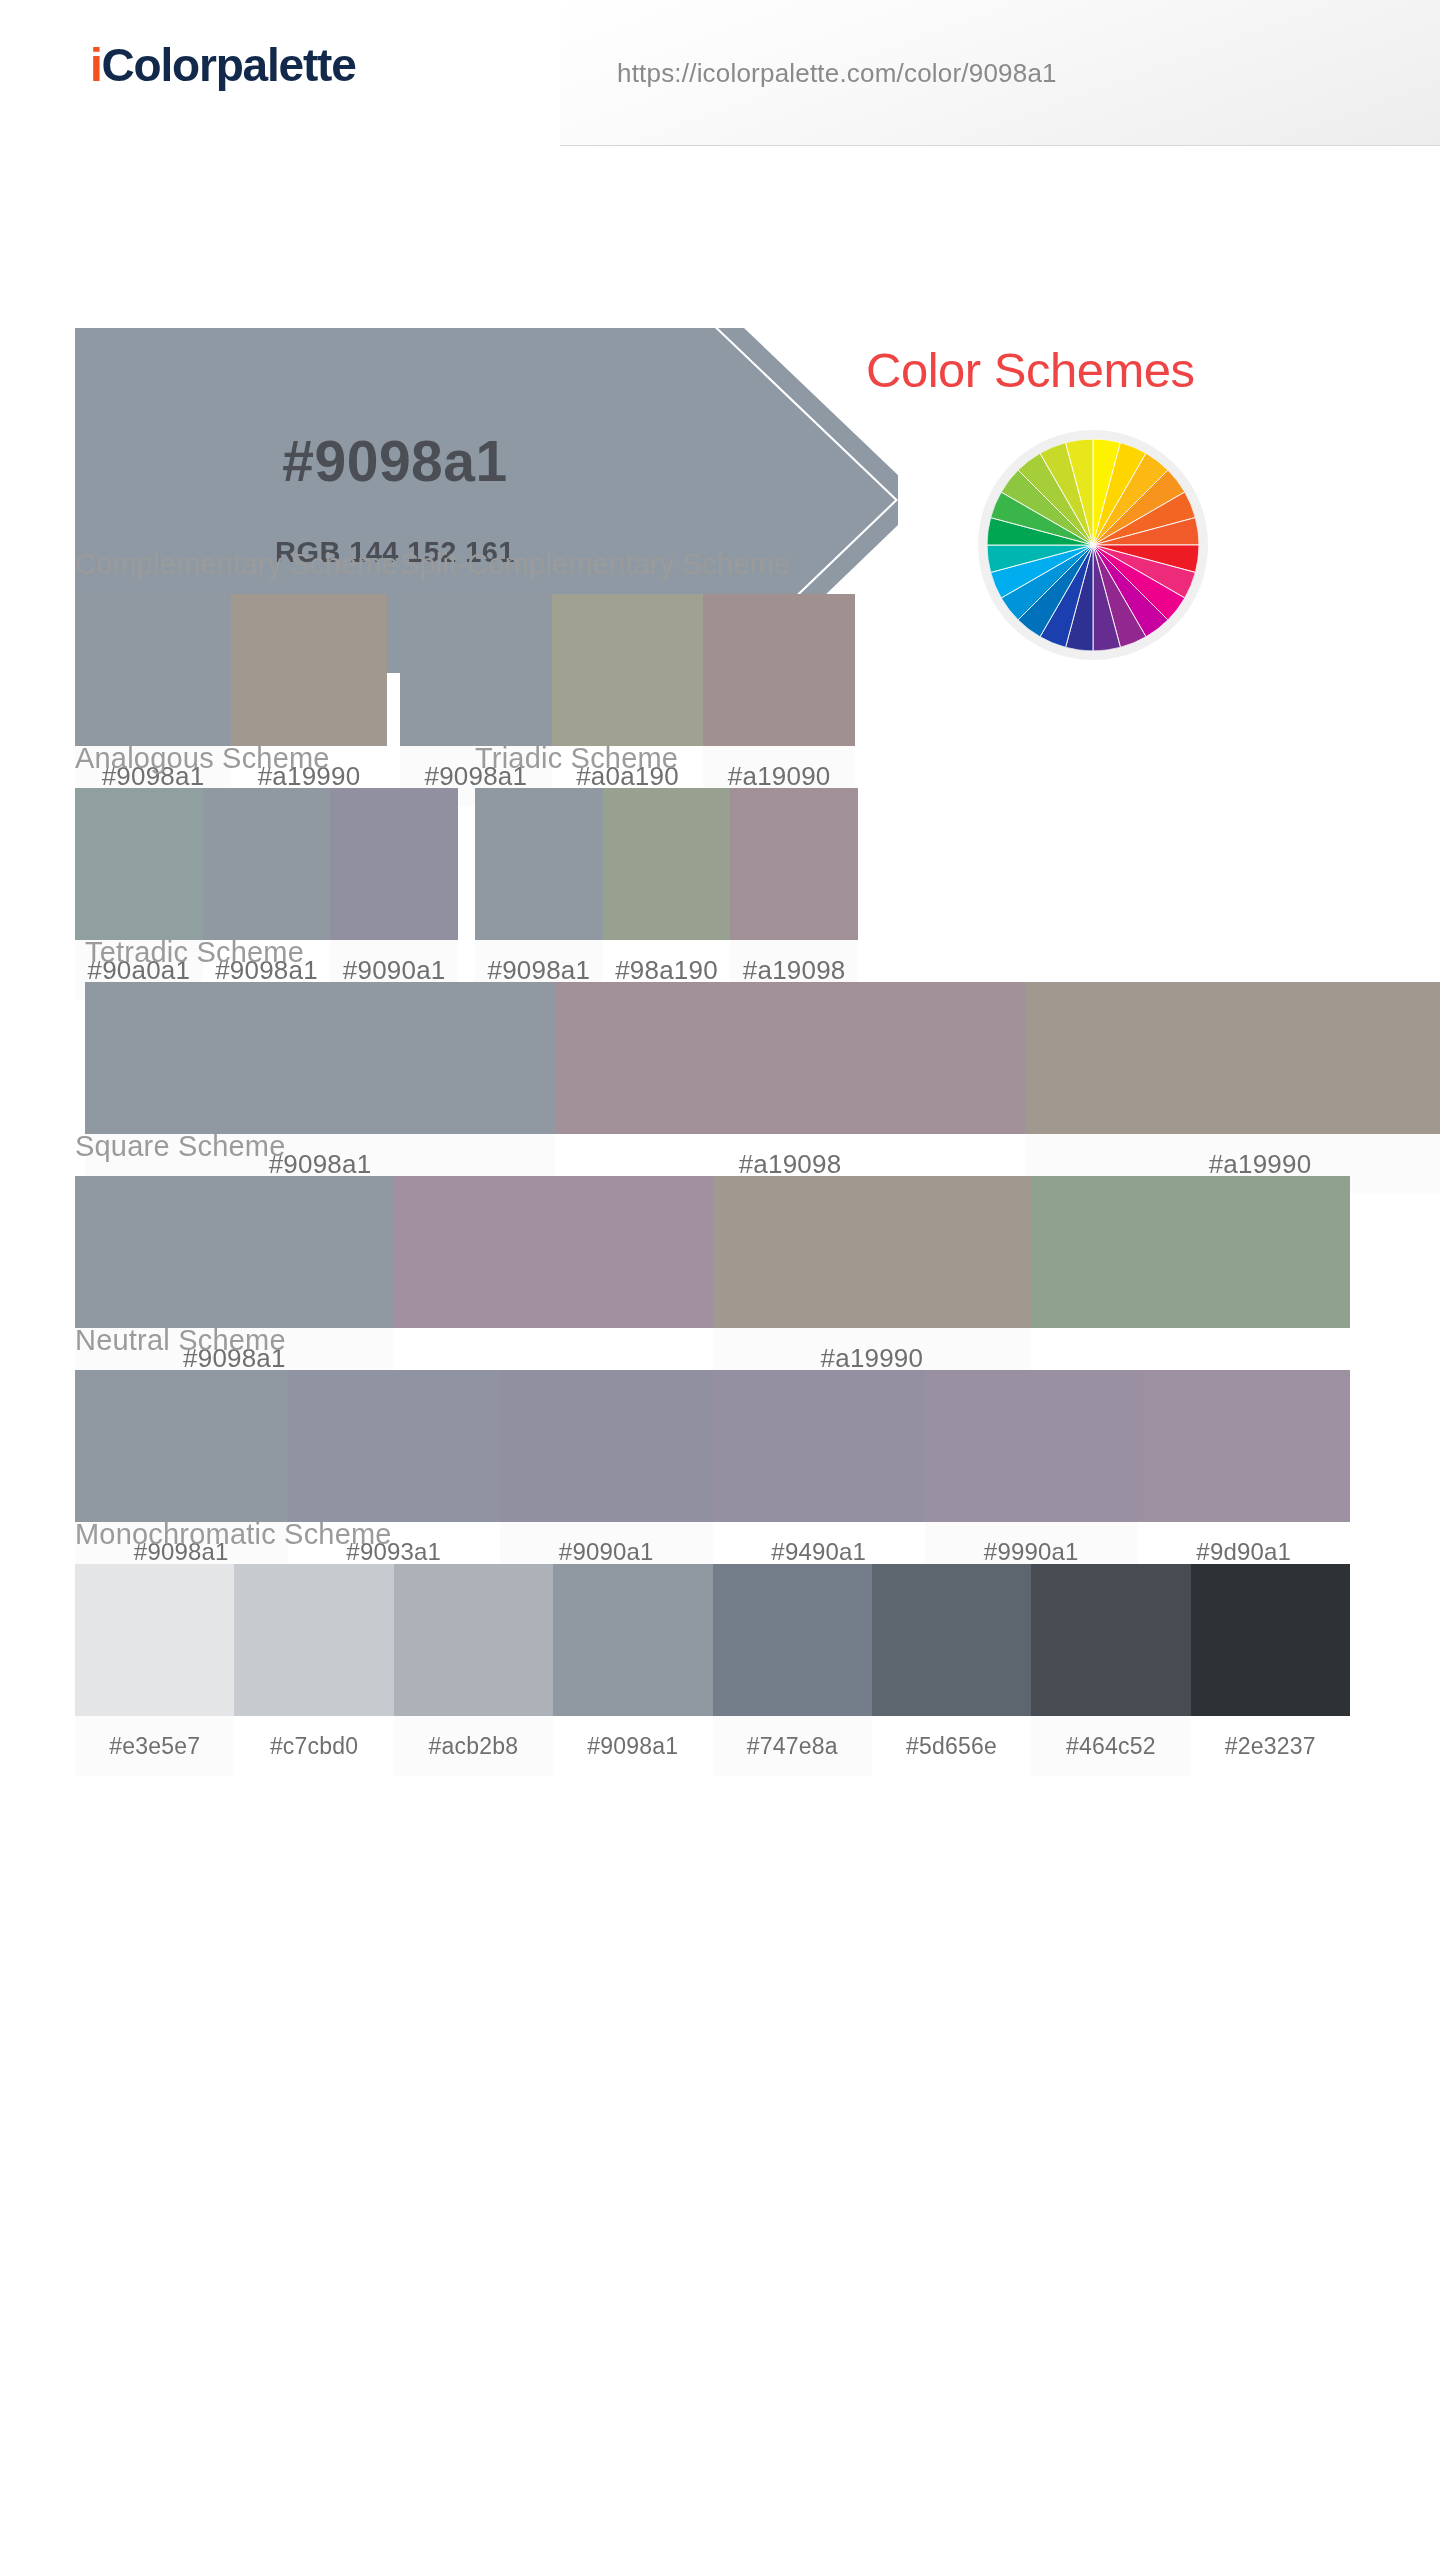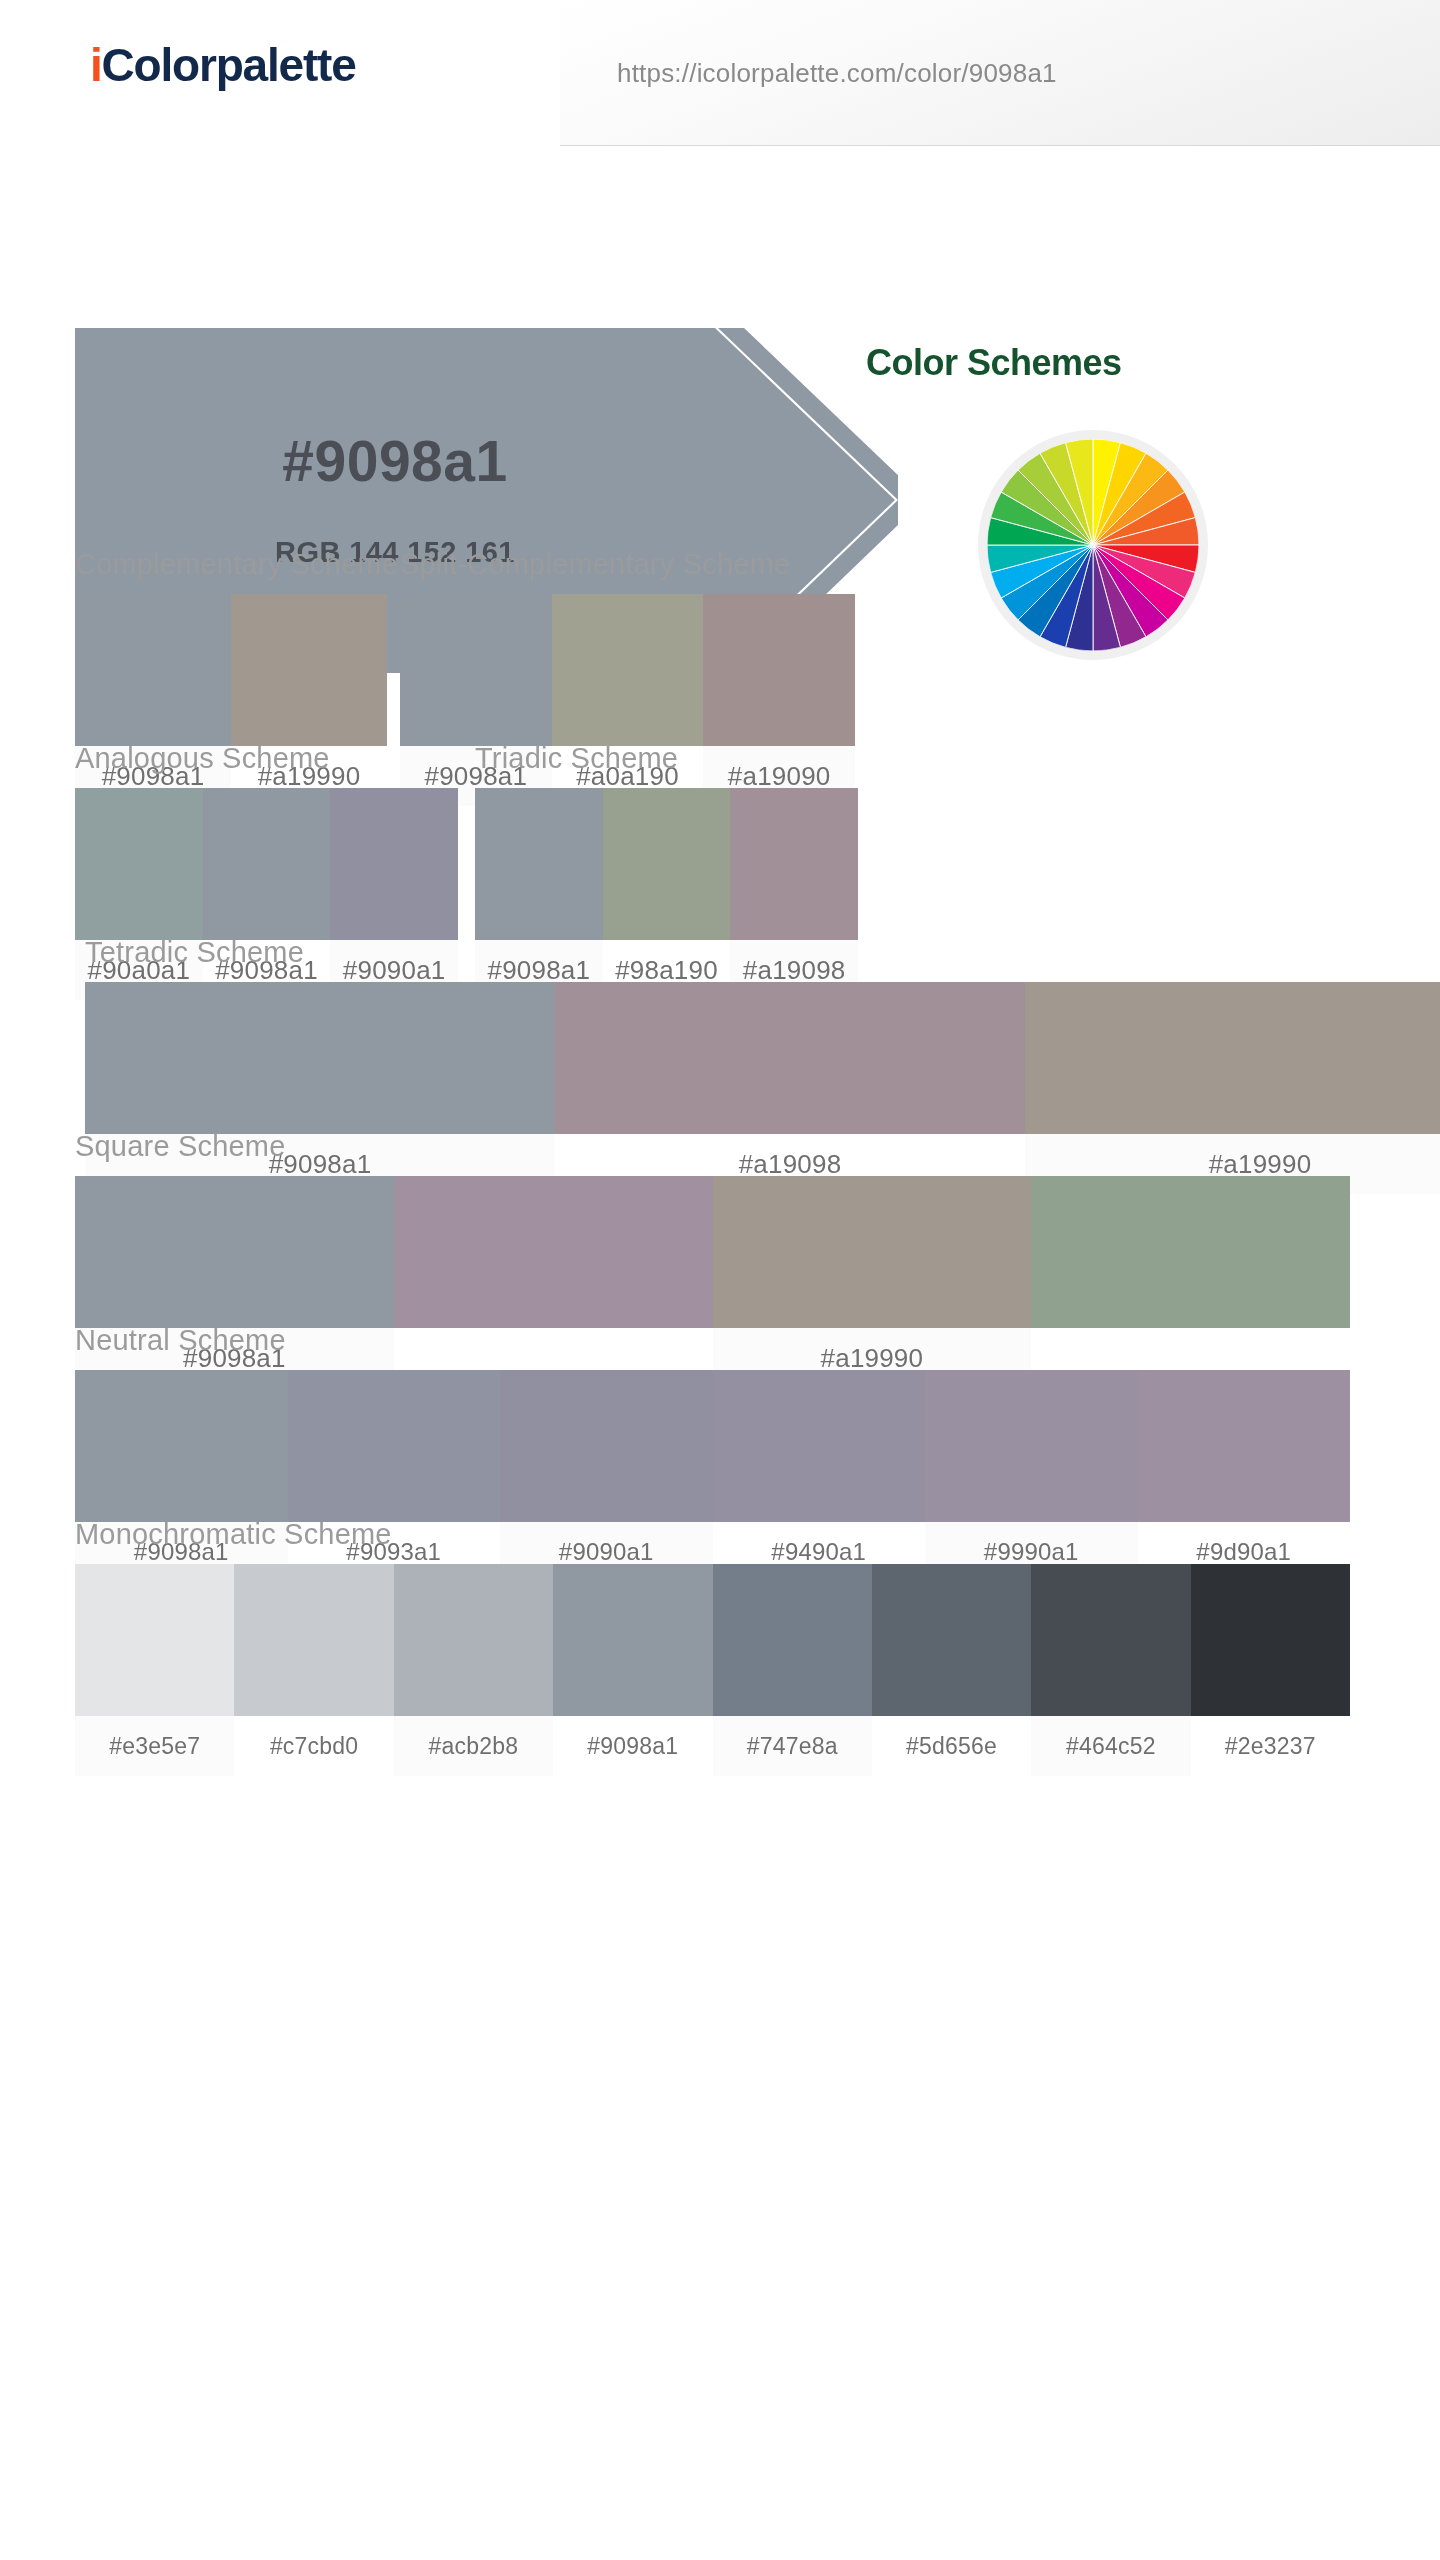--- a/index.html
+++ b/index.html
@@ -95,23 +95,23 @@
     text-align: center;
     font-size: 29px;
     font-weight: bold;
     color: #4b4f55;
     letter-spacing: 0.4px;
   }
   .schemes-title {
     position: absolute;
     left: 866px;
     top: 194px;
-    font-size: 36px;
-    font-weight: bold;
-    color: #14532d;
+    font-size: 49px;
+    font-weight: normal;
+    color: #ef4444;
     letter-spacing: -0.5px;
     white-space: nowrap;
   }
   .wheel-wrap {
     position: absolute;
     left: 978px;
     top: 282px;
     width: 230px;
     height: 230px;
     border-radius: 50%;

